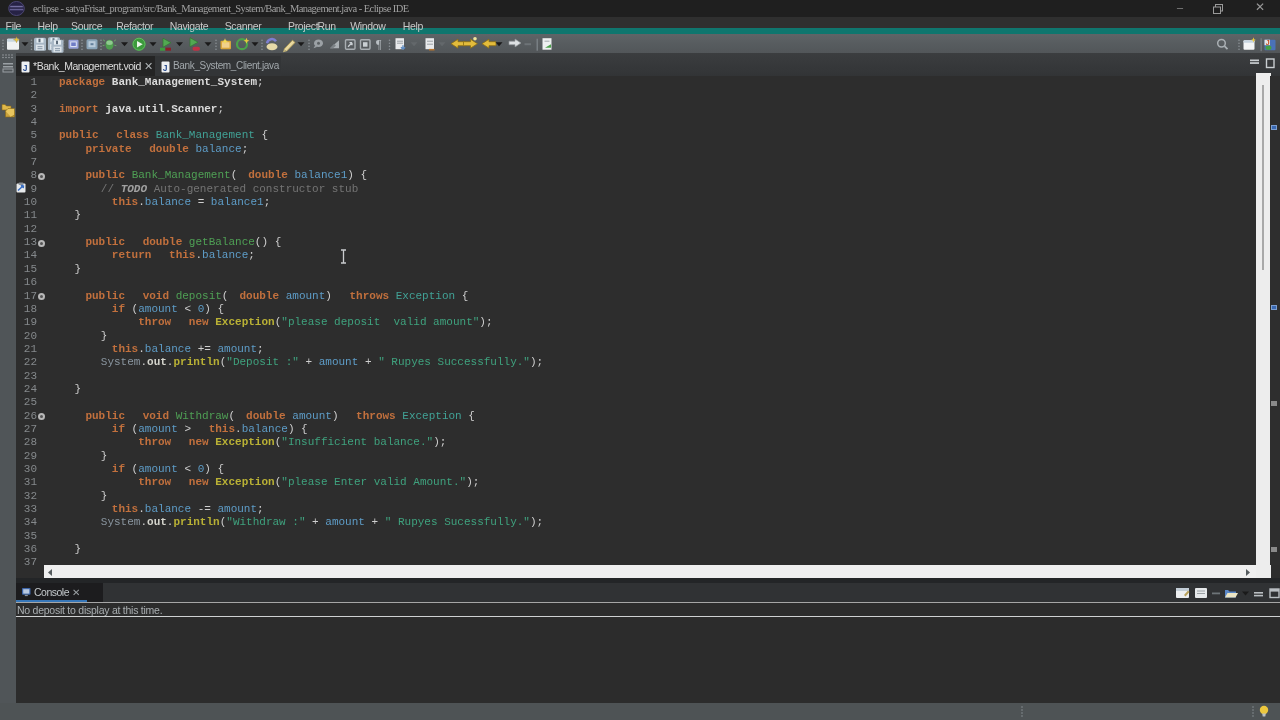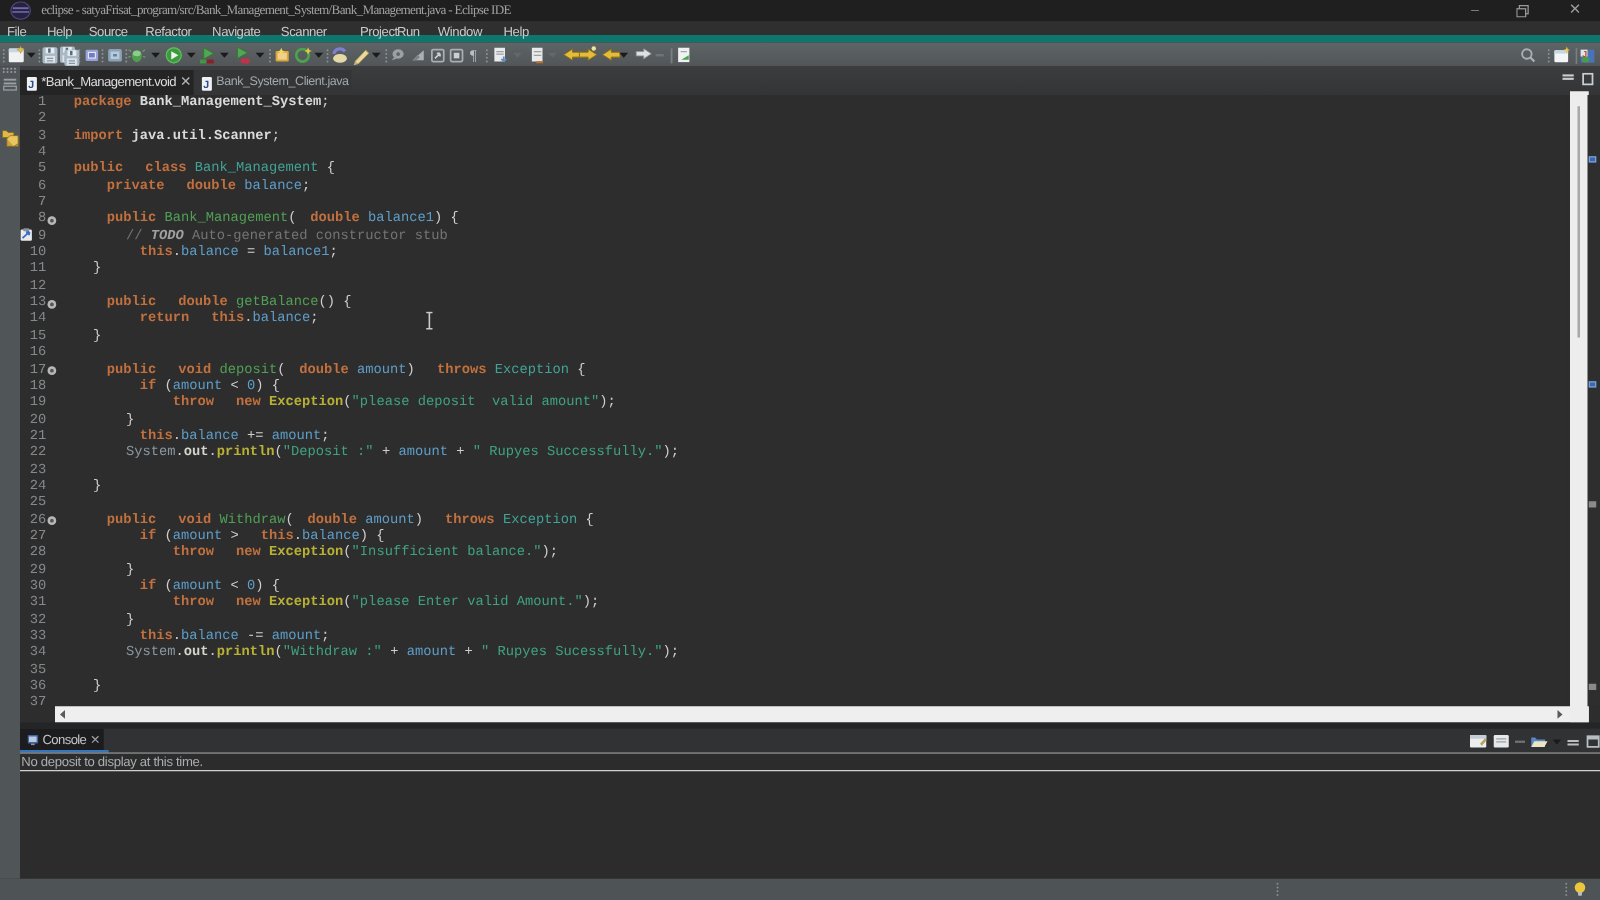--- a/index.html
+++ b/index.html
@@ -37,21 +37,21 @@
   .td { color:#a0a0a0; font-weight:bold;font-style:italic; }
   .fold { position:absolute; width:7px; height:7px; border-radius:50%; background:#b8b8b8; }
   .fold::after { content:""; position:absolute; left:2px; top:2px; width:3px; height:3px; border-radius:50%; background:#555; }
   #hscroll { left:44px; top:565px; width:1227px; height:13px; background:#efefef; }
   #vscroll { left:1256px; top:73px; width:15px; height:505px; background:#ededed; }
   #vthumbline { left:1262px; top:85px; width:2px; height:185px; background:#a8a8a8; }
   #overview { left:1270px; top:76px; width:10px; height:489px; background:#2e2e2e; }
   .ovm { position:absolute; left:1px; width:6px; height:5px; }
   #sash { left:16px; top:578px; width:1264px; height:5px; background:#232527; }
   #constrip { left:16px; top:583px; width:1264px; height:19px; background:#303234; }
-  #constab { position:absolute; left:0; top:0; width:67px; height:19px; background:#1c1c1e; }
+  #constab { position:absolute; left:0; top:0; width:87px; height:19px; background:#1c1c1e; }
   #conline { left:16px; top:602px; width:1264px; height:1px; background:#a6a6a6; }
   #conbody { left:16px; top:603px; width:1264px; height:100px; background:#2c2c2c; }
   #statusbar { left:0; top:703px; width:1280px; height:17px; background:#4e5355; }
 </style>
 </head>
 <body>
 <div class="abs" id="titlebar">
   <svg class="abs" style="left:8px;top:1px" width="17" height="15" viewBox="0 0 17 15">
     <ellipse cx="8.5" cy="7.5" rx="7.8" ry="7" fill="#262245"></ellipse>
     <ellipse cx="8.5" cy="7.5" rx="7.8" ry="7" fill="none" stroke="#4c4774" stroke-width="1"></ellipse>

